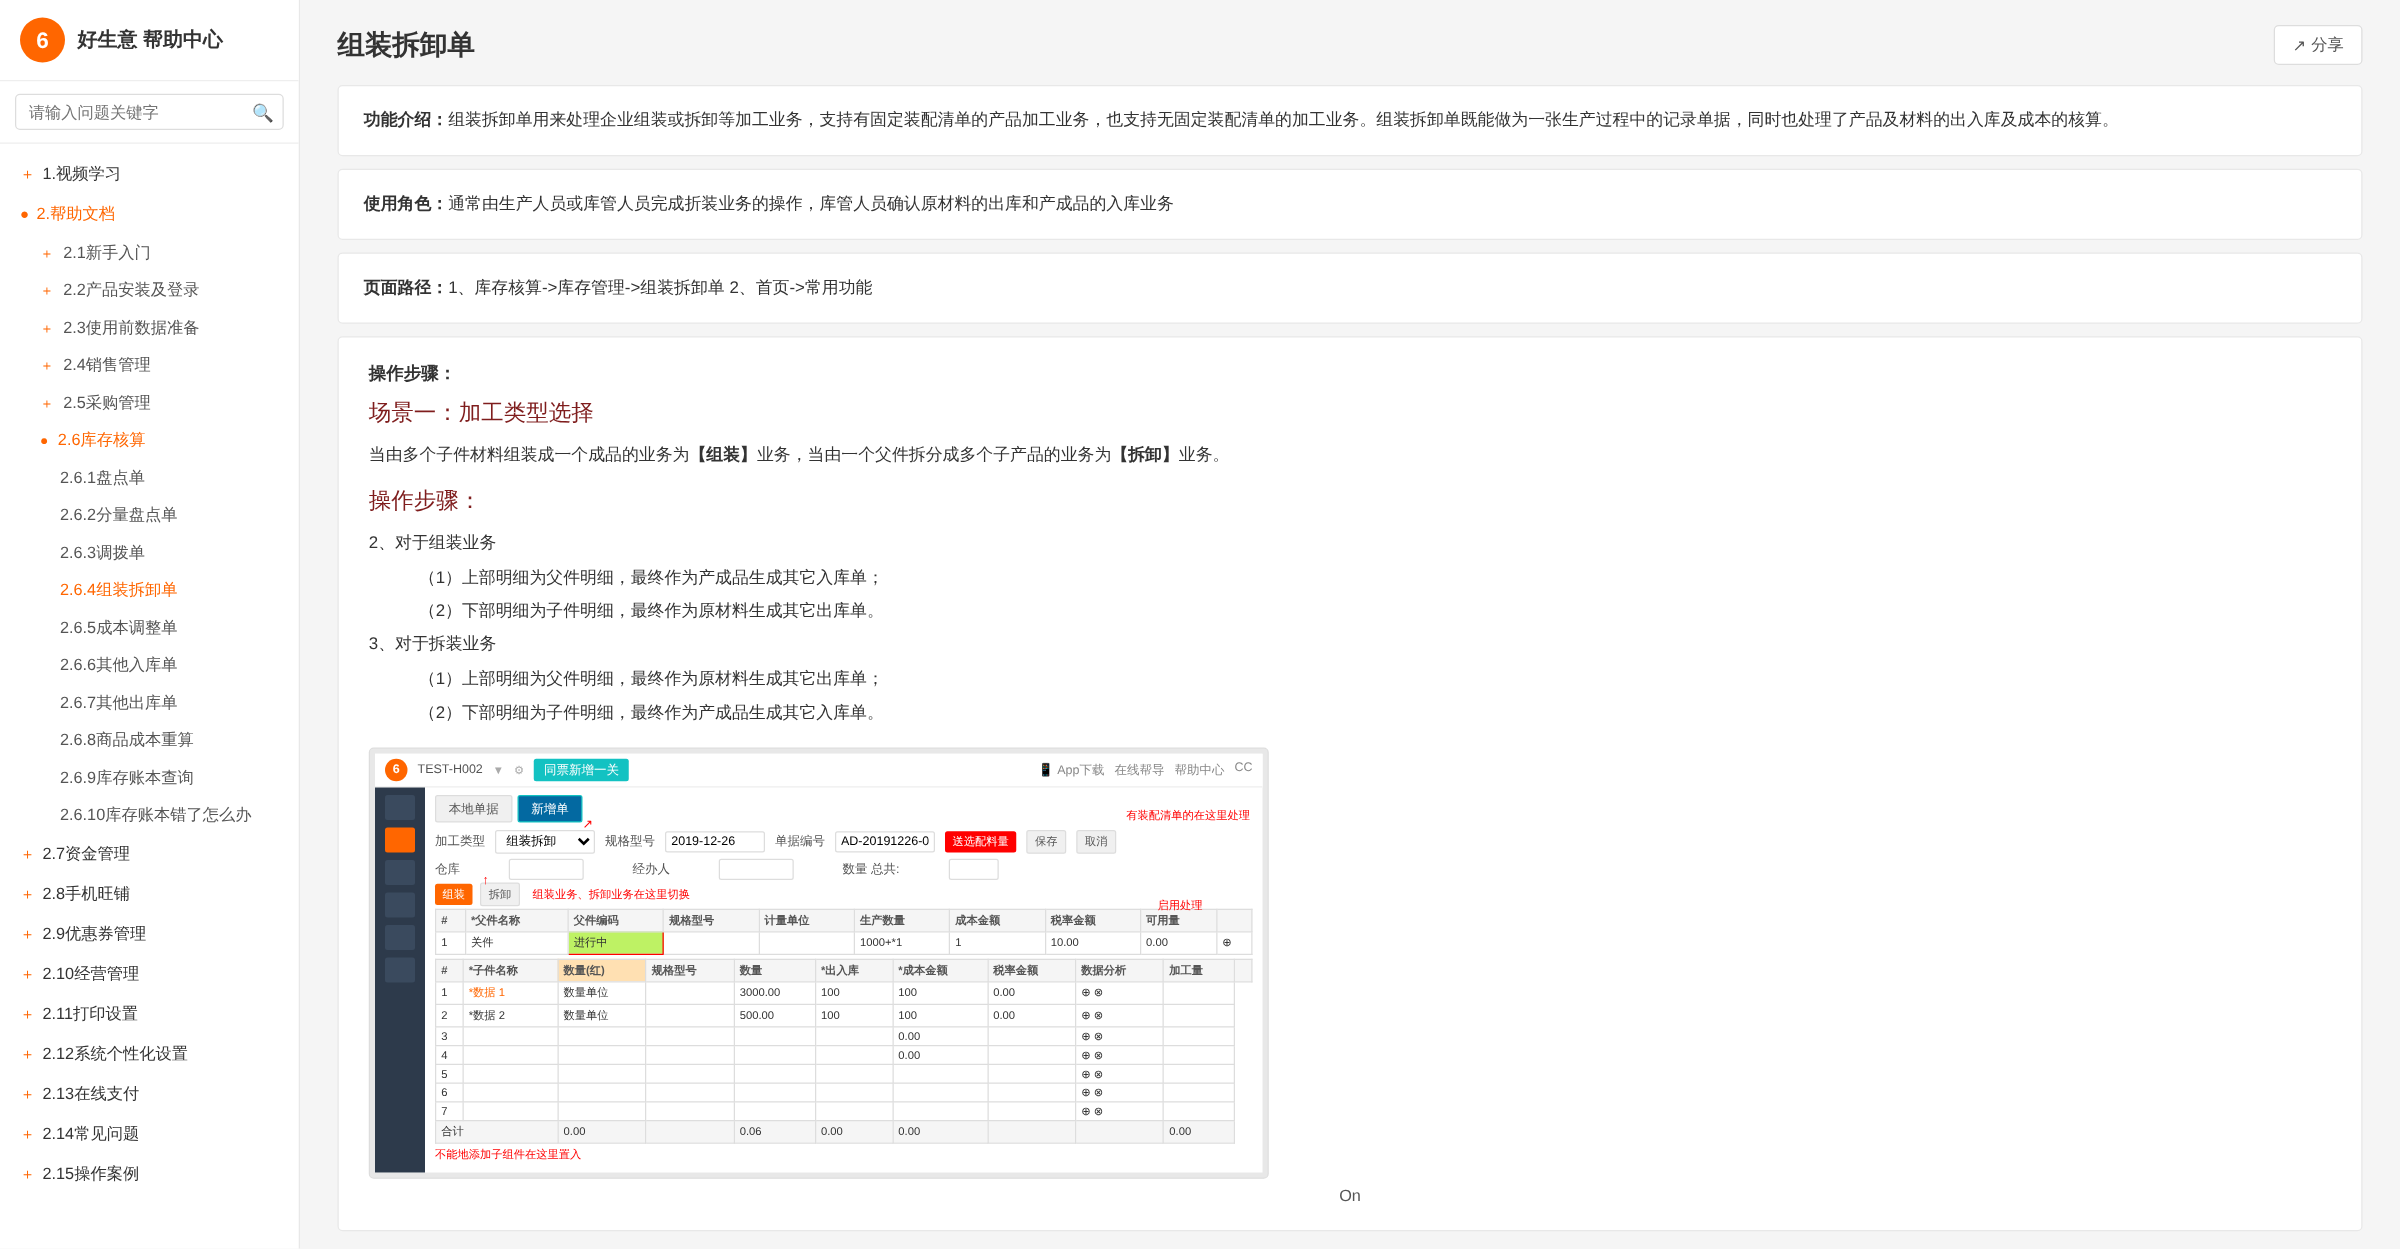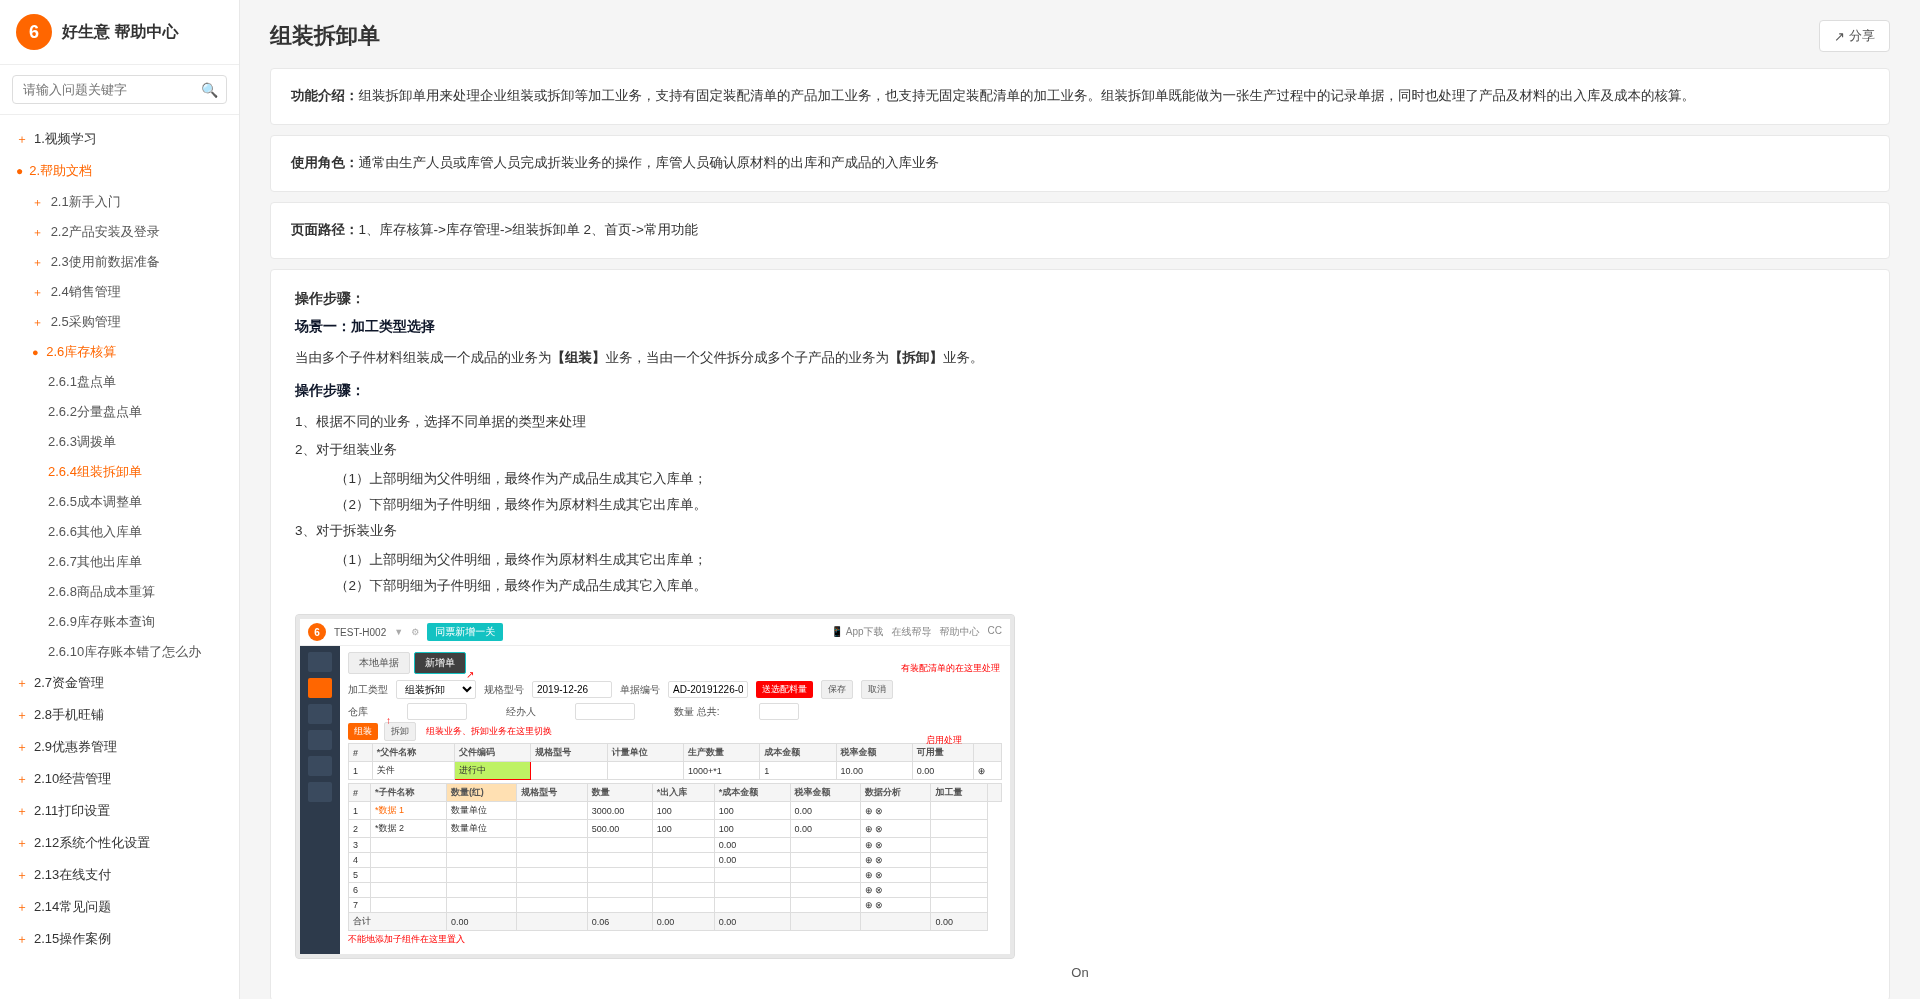--- a/index.html
+++ b/index.html
@@ -163,23 +163,23 @@
       color: #333;
       margin-bottom: 10px;
     }
     .steps-area {
       background: #fff;
       border: 1px solid #e8e8e8;
       border-radius: 4px;
       padding: 20px 24px;
     }
     .scene-title {
-      font-size: 14px;
-      font-weight: bold;
-      color: #0f172a;
+      font-size: 18px;
+      font-weight: normal;
+      color: #7f1d1d;
       margin-bottom: 10px;
     }
     .scene-desc {
       font-size: 13.5px;
       color: #333;
       line-height: 1.8;
       margin-bottom: 12px;
     }
     .scene-desc span { font-weight: bold; }
     .steps-list {
@@ -218,21 +218,21 @@
     .mini-logo { background: #ff6600; color: #fff; border-radius: 50%; width: 18px; height: 18px; display: flex; align-items: center; justify-content: center; font-weight: bold; font-size: 10px; flex-shrink: 0; }
     .mini-btn-teal { background: #13c2c2; color: #fff; border: none; border-radius: 2px; padding: 2px 8px; font-size: 10px; }
     .mini-topbar-icons { margin-left: auto; display: flex; gap: 8px; font-size: 10px; color: #888; }
     .mini-body { display: flex; }
     .mini-sidebar { width: 40px; background: #2d3a4b; display: flex; flex-direction: column; align-items: center; padding: 6px 0; gap: 6px; }
     .mini-sidebar-icon { width: 24px; height: 20px; background: #3a4a5e; border-radius: 2px; }
     .mini-sidebar-icon.active { background: #ff6600; }
     .mini-content { flex: 1; padding: 6px 8px; }
     .mini-tabs { display: flex; gap: 4px; margin-bottom: 6px; }
     .mini-tab { padding: 3px 10px; border-radius: 2px; font-size: 10px; cursor: pointer; background: #f0f0f0; color: #555; border: 1px solid #ddd; }
-    .mini-tab.active { background: #404040; color: #fff; border-color: #13c2c2; }
+    .mini-tab.active { background: #0369a1; color: #fff; border-color: #13c2c2; }
     .mini-form-row { display: flex; gap: 8px; align-items: center; margin-bottom: 4px; font-size: 10px; }
     .mini-field { border: 1px solid #ddd; border-radius: 2px; padding: 2px 4px; font-size: 10px; background: #fff; width: 80px; }
     .mini-label { color: #555; white-space: nowrap; }
     .mini-table { width: 100%; border-collapse: collapse; font-size: 9px; }
     .mini-table th { background: #f5f5f5; border: 1px solid #ddd; padding: 2px 4px; text-align: left; color: #555; }
     .mini-table td { border: 1px solid #ddd; padding: 2px 4px; color: #333; }
     .mini-table td.highlight { background: #bef264; border: 1px solid #ff0000; }
     .mini-red-btn { background: #ff0000; color: #fff; border: none; padding: 2px 6px; font-size: 9px; border-radius: 2px; }
     .mini-orange-btn { background: #ff6600; color: #fff; border: none; padding: 2px 6px; font-size: 9px; border-radius: 2px; }
     .mini-gray-btn { background: #f0f0f0; color: #555; border: 1px solid #ddd; padding: 2px 6px; font-size: 9px; border-radius: 2px; }
@@ -388,21 +388,20 @@
     </div>
 
     <div class="steps-area">
       <div class="section-title">操作步骤：</div>
       <div class="scene-title">场景一：加工类型选择</div>
       <div class="scene-desc">
         当由多个子件材料组装成一个成品的业务为<span class="boldtext">【组装】</span>业务，当由一个父件拆分成多个子产品的业务为<span class="boldtext">【拆卸】</span>业务。
       </div>
       <div class="scene-title">操作步骤：</div>
       <div class="steps-list">
-        <div class="step">1、根据不同的业务，选择不同单据的类型来处理</div>
         <div class="step">2、对于组装业务</div>
         <div class="sub-step-item">（1）上部明细为父件明细，最终作为产成品生成其它入库单；</div>
         <div class="sub-step-item">（2）下部明细为子件明细，最终作为原材料生成其它出库单。</div>
         <div class="step">3、对于拆装业务</div>
         <div class="sub-step-item">（1）上部明细为父件明细，最终作为原材料生成其它出库单；</div>
         <div class="sub-step-item">（2）下部明细为子件明细，最终作为产成品生成其它入库单。</div>
       </div>
 
       <div class="screenshot-container">
         <div style="position:relative; background:#e8e8e8; padding: 4px;">

